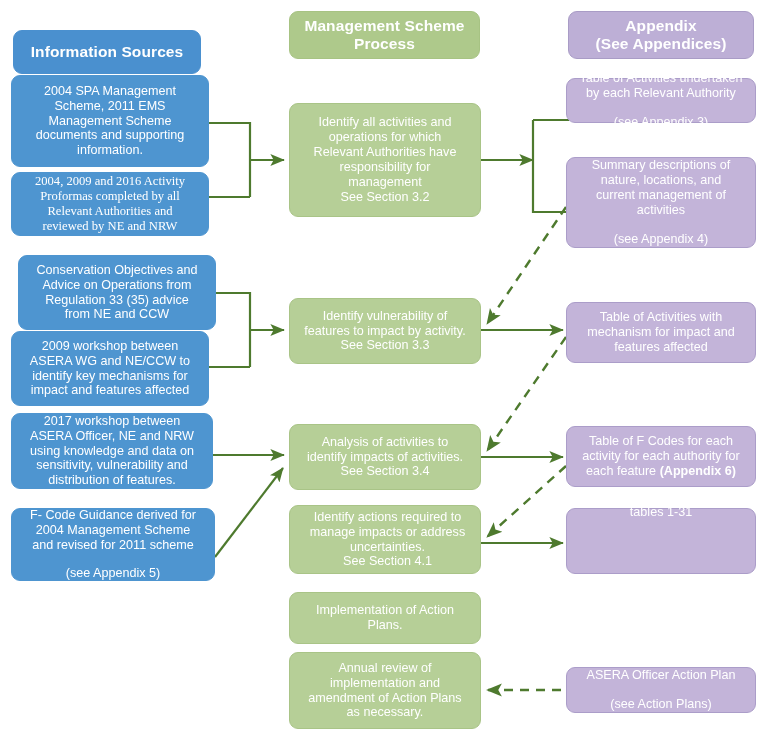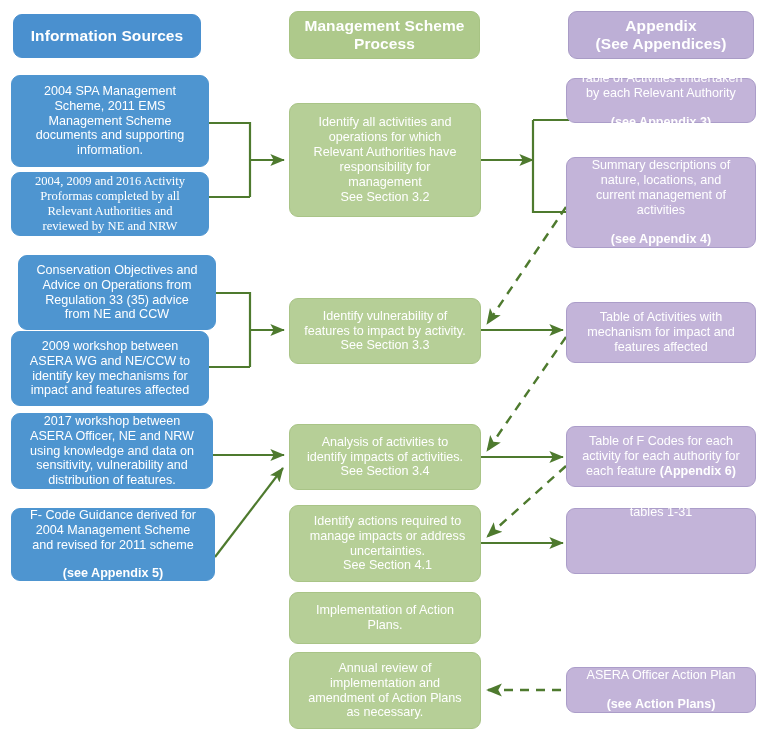--- a/index.html
+++ b/index.html
@@ -43,21 +43,21 @@
     display: block;
     width: 100%;
     white-space: pre-line;
   }
   
   .header {
     font-weight: bold;
     font-size: 15.5px;
     letter-spacing: 0.1px;
   }
-  .header.blue  { background: #4a90cf; border: 1px solid #4a90cf; }
+  .header.blue  { background: #4a90cf; border: 1px solid #4a90cf; margin-top: 16px; }
   .header.green { background: #aec98b; border: 1px solid #a7c383; }
   .header.purple{ background: #bdafd6; border: 1px solid #a99cc6; }
 
   
   .src {
     background: #4e95d0;
     border: 1px solid #4e95d0;
     font-size: 12.6px;
   }
   
@@ -65,21 +65,21 @@
     background: #b6cf97;
     border: 1px solid #a9c487;
     font-size: 12.6px;
   }
   
   .out {
     background: #c3b4d9;
     border: 1px solid #ab9dc9;
     font-size: 12.6px;
   }
-  .bold { font-weight: bold; margin-top: 14px; }
+  .bold { font-weight: normal; margin-top: 14px; }
 </style>
 </head>
 <body>
 
 <div id="stage">
 
   <svg id="wires" viewBox="0 0 768 739" width="768" height="739" xmlns="http://www.w3.org/2000/svg">
     <defs>
       <marker id="ah" markerWidth="7" markerHeight="7" refX="6.2" refY="3" orient="auto" markerUnits="strokeWidth">
         <path d="M0,0.3 L6.6,3 L0,5.7 L1.5,3 Z" fill="#4e7a2e"></path>
@@ -194,21 +194,21 @@
 features to impact by activity.
 See Section 3.3</span>
   </div>
 
   <div class="node proc" style="left:289px; top:424px; width:192px; height:66px;">
     <span class="txt">Analysis of activities to
 identify impacts of activities.
 See Section 3.4</span>
   </div>
 
-  <div class="node proc" style="left:289px; top:505px; width:192px; height:77px;padding-left:12px;">
+  <div class="node proc" style="left:289px; top:505px; width:192px; height:69px;padding-left:12px;">
     <span class="txt">Identify actions required to
 manage impacts or address
 uncertainties.
 See Section 4.1</span>
   </div>
 
   <div class="node proc" style="left:289px; top:592px; width:192px; height:52px;">
     <span class="txt">Implementation of Action
 Plans.</span>
   </div>

